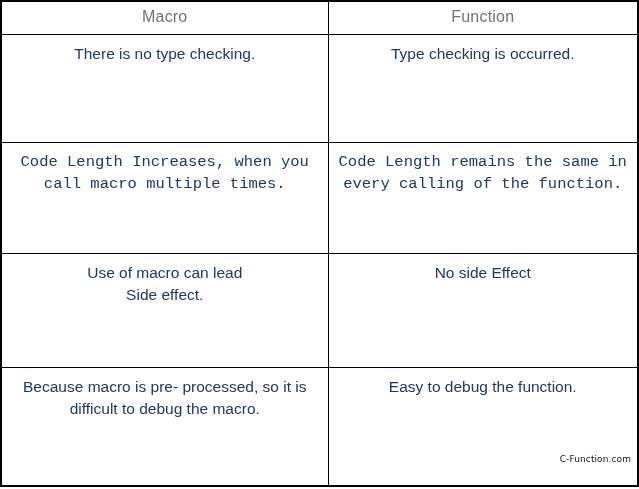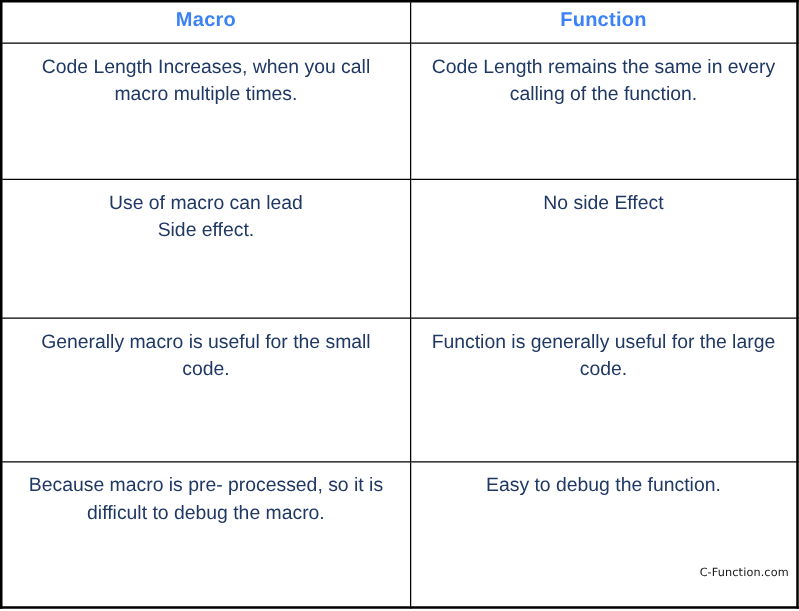--- a/index.html
+++ b/index.html
@@ -33,37 +33,37 @@
     border: 1px solid #000000;
     text-align: center;
     vertical-align: top;
     padding: 0;
     box-sizing: border-box;
   }
 
   .header-row th {
     height: 33px;
     font-size: 16px;
-    font-weight: bold;
-    color: #3b82f6;
+    font-weight: normal;
+    color: #737373;
     letter-spacing: 0.2px;
     vertical-align: middle;
     padding-bottom: 2px;
   }
 
   .body-row td {
     font-size: 15.5px;
     color: #1f3864;
     line-height: 1.42;
     padding: 8px 10px 0 10px;
   }
 
   .r1 td { height: 62px; }
   .r2 td { height: 61px; }
-  .r3 td { height: 64px; }
+  .r3 td { height: 64px; font-family: Liberation Mono, monospace; }
   .r4 td { height: 65px; margin-top: 40px; }
   .r5 td { height: 65px; }
   .r6 td { height: 67px; }
   .r7 td { height: 68px; position: relative; margin-top: 48px; }
 
   .cell-text {
     display: block;
     white-space: pre-line;
   }
 
@@ -86,45 +86,45 @@
     <col class="col-left">
     <col class="col-right">
   </colgroup>
   <thead>
     <tr class="header-row">
       <th>Macro</th>
       <th>Function</th>
     </tr>
   </thead>
   <tbody>
+    <tr class="body-row r1">
+      <td>
+          <span class="cell-text">There is no type checking.</span>
+        </td>
+      <td>
+          <span class="cell-text">Type checking is occurred.</span>
+        </td>
+    </tr>
     <tr class="body-row r3">
       <td>
           <span class="cell-text">Code Length Increases, when you call macro multiple times.</span>
         </td>
       <td>
           <span class="cell-text">Code Length remains the same in every calling of the function.</span>
         </td>
     </tr>
     <tr class="body-row r4">
       <td>
           <span class="cell-text">Use of macro can lead
 Side effect.</span>
         </td>
       <td>
           <span class="cell-text">No side Effect</span>
         </td>
     </tr>
-    <tr class="body-row r6">
-      <td>
-          <span class="cell-text">Generally macro is useful for the small code.</span>
-        </td>
-      <td>
-          <span class="cell-text">Function is generally useful for the large code.</span>
-        </td>
-    </tr>
     <tr class="body-row r7">
       <td>
           <span class="cell-text">Because macro is pre- processed, so it is difficult to debug the macro.</span>
         </td>
       <td>
         <span class="cell-text">Easy to debug the function.</span>
         <span class="watermark">C-Function.com</span>
       </td>
     </tr>
   </tbody>

